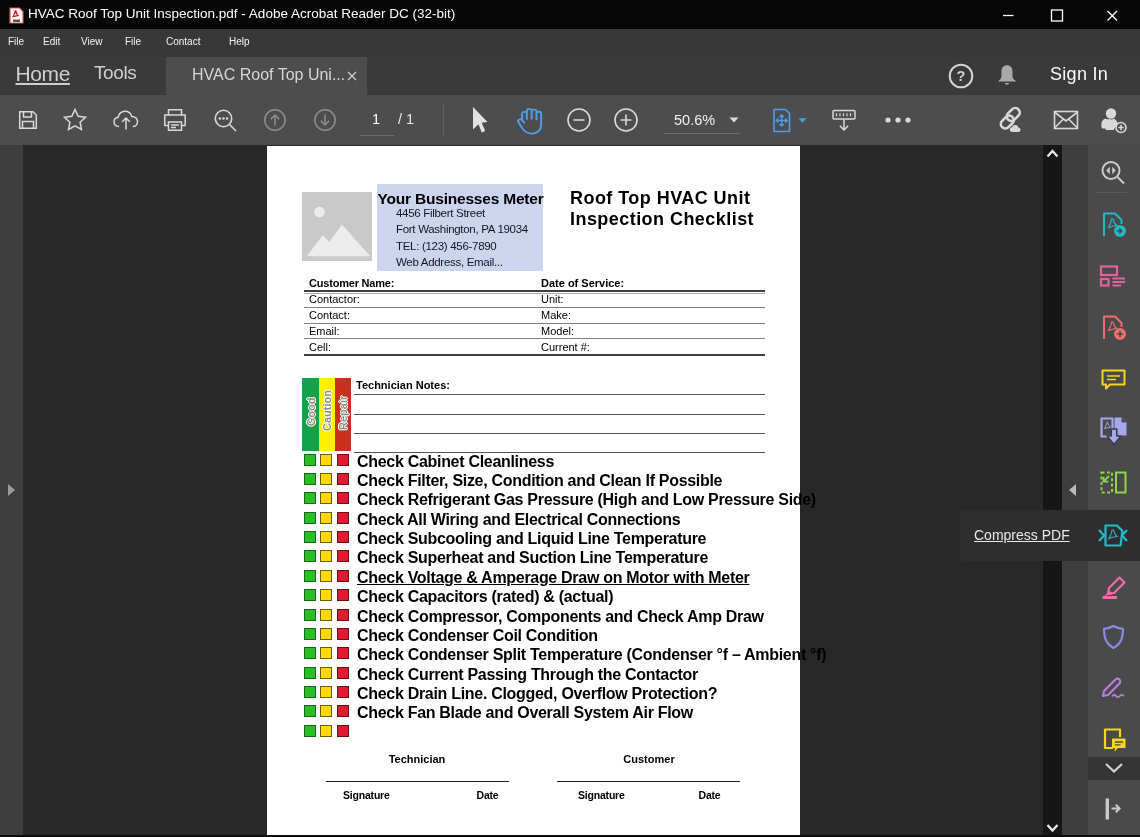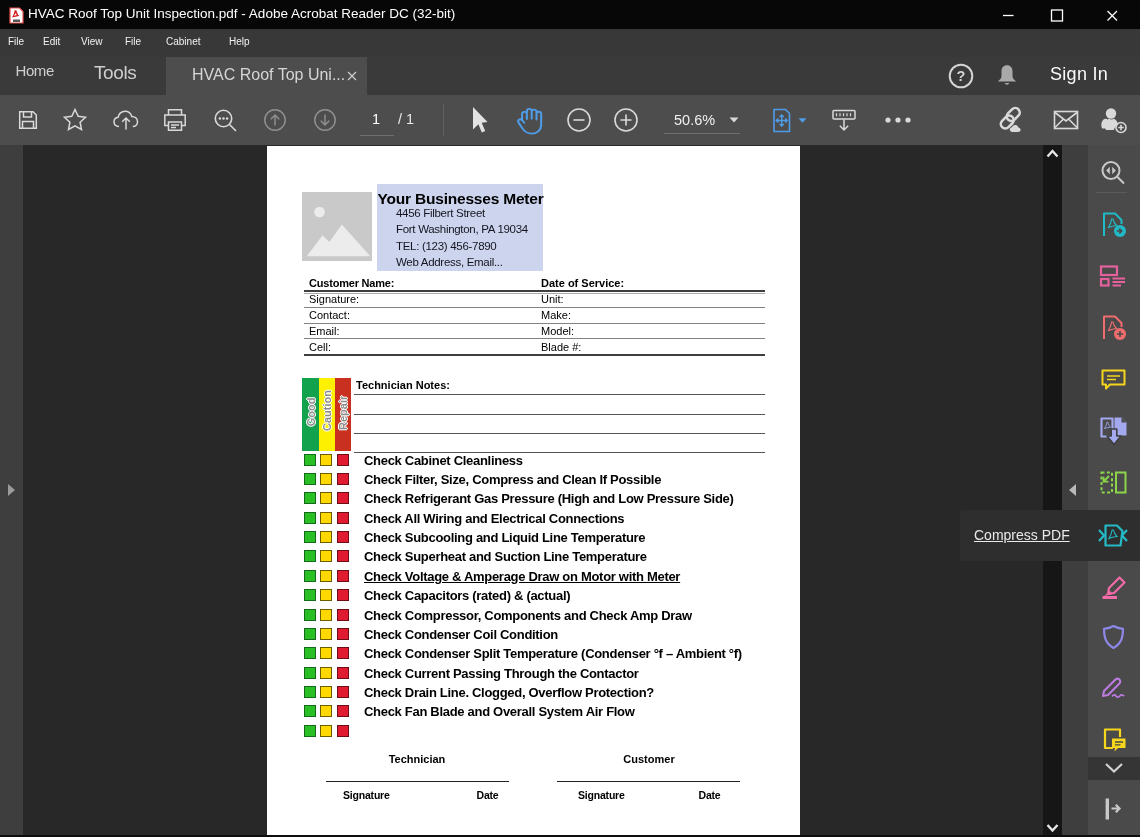--- a/index.html
+++ b/index.html
@@ -8,21 +8,21 @@
   #app{position:relative;width:1140px;height:707px;}
   
   #titlebar{left:0;top:0;width:1140px;height:29px;background:#070707;color:#fff;}
   #menubar{left:0;top:29px;width:1140px;height:28px;background:#383838;color:#f2f2f2;font-size:10px;}
   #tabrow{left:0;top:57px;width:1140px;height:38px;background:#3a3a3a;}
   #toolbar{left:0;top:95px;width:1140px;height:50px;background:#4d4d4d;}
   #docarea{left:0;top:145px;width:1140px;height:692px;background:#282828;}
   .mitem{position:absolute;top:7px;}
   svg{display:block;}
   .sq{width:10px;height:10px;border:1.3px solid;}
-  .cktext{font-size:13px;font-weight:bold;letter-spacing:-0.3px;white-space:nowrap;margin-left:7px;}
+  .cktext{font-size:16px;font-weight:bold;letter-spacing:-0.3px;white-space:nowrap;}
   .barlabel{font-size:11px;font-weight:bold;color:#8c8c8c;transform:rotate(-90deg);transform-origin:center;white-space:nowrap;text-shadow:0 1px 0 #fff,0 -1px 0 #fff,1px 0 0 #fff,-1px 0 0 #fff;width:32px;text-align:center;}
 
   .ticon{position:absolute;top:0;width:40px;height:50px;display:flex;align-items:center;justify-content:center;}
 </style>
 </head>
 <body>
 <div id="app">
 
   <div id="titlebar" class="abs">
     <svg class="abs" style="left:9px;top:7px" width="15" height="17" viewBox="0 0 15 17">
@@ -40,26 +40,26 @@
     <svg class="abs" style="left:1102px;top:0" width="20" height="29" viewBox="0 0 20 29">
         <path d="M5.5 11 L15 20.5 M15 11 L5.5 20.5" stroke="#fff" stroke-width="1.3"></path>
       </svg>
   </div>
 
   <div id="menubar" class="abs">
     <span class="mitem" style="left:8px">File</span>
     <span class="mitem" style="left:43px">Edit</span>
     <span class="mitem" style="left:81px">View</span>
     <span class="mitem" style="left:125px">File</span>
-    <span class="mitem" style="left:166px">Cabinet</span>
+    <span class="mitem" style="left:166px">Contact</span>
     <span class="mitem" style="left:229px">Help</span>
   </div>
 
   <div id="tabrow" class="abs">
-    <div class="abs" style="left:15.5px;top:5px;font-size:15px;letter-spacing:-0.4px;color:#cfcfcf;">Home</div>
+    <div class="abs" style="left:15.5px;top:5px;font-size:21px;letter-spacing:-0.4px;color:#cfcfcf;text-decoration:underline;">Home</div>
     <div class="abs" style="left:94px;top:5px;font-size:19px;letter-spacing:-0.4px;color:#cfcfcf;">Tools</div>
     <div class="abs" style="left:166px;top:0;width:201px;height:38px;background:#4d4d4d;"></div>
     <div class="abs" style="left:192px;top:9px;font-size:16px;color:#d6d6d6;">HVAC Roof Top Uni...</div>
     <svg class="abs" style="left:346px;top:13px" width="12" height="12" viewBox="0 0 12 12">
         <path d="M2 2 L10 10 M10 2 L2 10" stroke="#cfcfcf" stroke-width="1.2"></path>
       </svg>
 
     <svg class="abs" style="left:947px;top:5px" width="28" height="28" viewBox="0 0 28 28">
       <circle cx="14" cy="14" r="11.3" fill="none" stroke="#d4d4d4" stroke-width="2"></circle>
       <text x="14" y="19" font-size="14.5" font-weight="bold" fill="#d4d4d4" text-anchor="middle" font-family="Liberation Sans">?</text>
@@ -232,37 +232,38 @@
         <svg width="70" height="69" viewBox="0 0 70 69">
           <circle cx="17.5" cy="20" r="5.3" fill="#ececec"></circle>
           <path d="M4.8 64.2 L20.6 43.3 L27.3 50 L39.9 32.4 L68.3 64.2 Z" fill="#ececec"></path>
         </svg>
       </div>
 
       <div class="abs" style="left:110px;top:38px;width:166px;height:87px;background:#ccd4ee;"></div>
       <div class="abs" style="left:110.5px;top:43.5px;font-size:15.5px;font-weight:bold;letter-spacing:-0.2px;white-space:nowrap;">Your Businesses Meter</div>
       <div class="abs" style="left:129px;top:59px;font-size:11.5px;letter-spacing:-0.3px;color:#15151f;line-height:16.3px;white-space:nowrap;">4456 Filbert Street<br>Fort Washington, PA 19034<br>TEL: (123) 456-7890<br>Web Address, Email...</div>
 
+      <div class="abs" style="left:303px;top:42px;font-size:18px;font-weight:bold;letter-spacing:0.45px;line-height:21px;white-space:nowrap;">Roof Top HVAC Unit<br>Inspection Checklist</div>
 
       <div class="abs" style="left:37px;top:143.5px;width:461px;height:2px;background:#3f3f3f;"></div>
       <div class="abs" style="left:37px;top:147px;width:461px;height:1px;background:#aaa;"></div>
       <div class="abs" style="left:37px;top:161px;width:461px;height:1.3px;background:#828282;"></div>
       <div class="abs" style="left:37px;top:176.5px;width:461px;height:1.3px;background:#828282;"></div>
       <div class="abs" style="left:37px;top:192px;width:461px;height:1.3px;background:#828282;"></div>
       <div class="abs" style="left:37px;top:208px;width:461px;height:2px;background:#3f3f3f;"></div>
       <div class="abs" style="left:42px;top:131px;font-size:11px;font-weight:bold;letter-spacing:-0.2px;">Customer Name:</div>
       <div class="abs" style="left:274px;top:131px;font-size:11px;font-weight:bold;">Date of Service:</div>
-      <div class="abs" style="left:42px;top:147px;font-size:11px;">Signature:</div>
+      <div class="abs" style="left:42px;top:147px;font-size:11px;">Contactor:</div>
       <div class="abs" style="left:274px;top:147px;font-size:11px;">Unit:</div>
       <div class="abs" style="left:42px;top:163px;font-size:11px;text-align:right;">Contact:</div>
       <div class="abs" style="left:274px;top:163px;font-size:11px;">Make:</div>
       <div class="abs" style="left:42px;top:179px;font-size:11px;">Email:</div>
       <div class="abs" style="left:274px;top:179px;font-size:11px;">Model:</div>
       <div class="abs" style="left:42px;top:195px;font-size:11px;">Cell:</div>
-      <div class="abs" style="left:274px;top:195px;font-size:11px;">Blade #:</div>
+      <div class="abs" style="left:274px;top:195px;font-size:11px;">Current #:</div>
 
       <div class="abs" style="left:35px;top:232px;width:17px;height:73px;background:#12a14c;"></div>
       <div class="abs" style="left:52px;top:232px;width:16px;height:73px;background:#fdf000;"></div>
       <div class="abs" style="left:68px;top:232px;width:16px;height:73px;background:#c9301f;"></div>
       <div class="abs barlabel" style="left:27.5px;top:260px;">Good</div>
       <div class="abs barlabel" style="left:44px;top:263px;">Caution</div>
       <div class="abs barlabel" style="left:60px;top:262px;">Repair</div>
 
       <div class="abs" style="left:89px;top:233px;font-size:11px;font-weight:bold;">Technician Notes:</div>
       <div class="abs" style="left:87px;top:248px;width:411px;height:1px;background:#555;"></div>
@@ -270,21 +271,21 @@
       <div class="abs" style="left:87px;top:287px;width:411px;height:1px;background:#555;"></div>
       <div class="abs" style="left:87px;top:306px;width:411px;height:1px;background:#555;"></div>
 
       <div class="abs sq" style="left:36.5px;top:307.5px;background:#2abf25;border-color:#14691a;"></div>
       <div class="abs sq" style="left:53px;top:307.5px;background:#ffd800;border-color:#6b5d00;"></div>
       <div class="abs sq" style="left:69.5px;top:307.5px;background:#e01a31;border-color:#6e0d15;"></div>
       <div class="abs cktext" style="left:90px;top:306.5px;">Check Cabinet Cleanliness</div>
       <div class="abs sq" style="left:36.5px;top:326.9px;background:#2abf25;border-color:#14691a;"></div>
       <div class="abs sq" style="left:53px;top:326.9px;background:#ffd800;border-color:#6b5d00;"></div>
       <div class="abs sq" style="left:69.5px;top:326.9px;background:#e01a31;border-color:#6e0d15;"></div>
-      <div class="abs cktext" style="left:90px;top:325.9px;">Check Filter, Size, Compress and Clean If Possible</div>
+      <div class="abs cktext" style="left:90px;top:325.9px;">Check Filter, Size, Condition and Clean If Possible</div>
       <div class="abs sq" style="left:36.5px;top:346.2px;background:#2abf25;border-color:#14691a;"></div>
       <div class="abs sq" style="left:53px;top:346.2px;background:#ffd800;border-color:#6b5d00;"></div>
       <div class="abs sq" style="left:69.5px;top:346.2px;background:#e01a31;border-color:#6e0d15;"></div>
       <div class="abs cktext" style="left:90px;top:345.2px;">Check Refrigerant Gas Pressure (High and Low Pressure Side)</div>
       <div class="abs sq" style="left:36.5px;top:365.6px;background:#2abf25;border-color:#14691a;"></div>
       <div class="abs sq" style="left:53px;top:365.6px;background:#ffd800;border-color:#6b5d00;"></div>
       <div class="abs sq" style="left:69.5px;top:365.6px;background:#e01a31;border-color:#6e0d15;"></div>
       <div class="abs cktext" style="left:90px;top:364.6px;">Check All Wiring and Electrical Connections</div>
       <div class="abs sq" style="left:36.5px;top:385.0px;background:#2abf25;border-color:#14691a;"></div>
       <div class="abs sq" style="left:53px;top:385.0px;background:#ffd800;border-color:#6b5d00;"></div>

